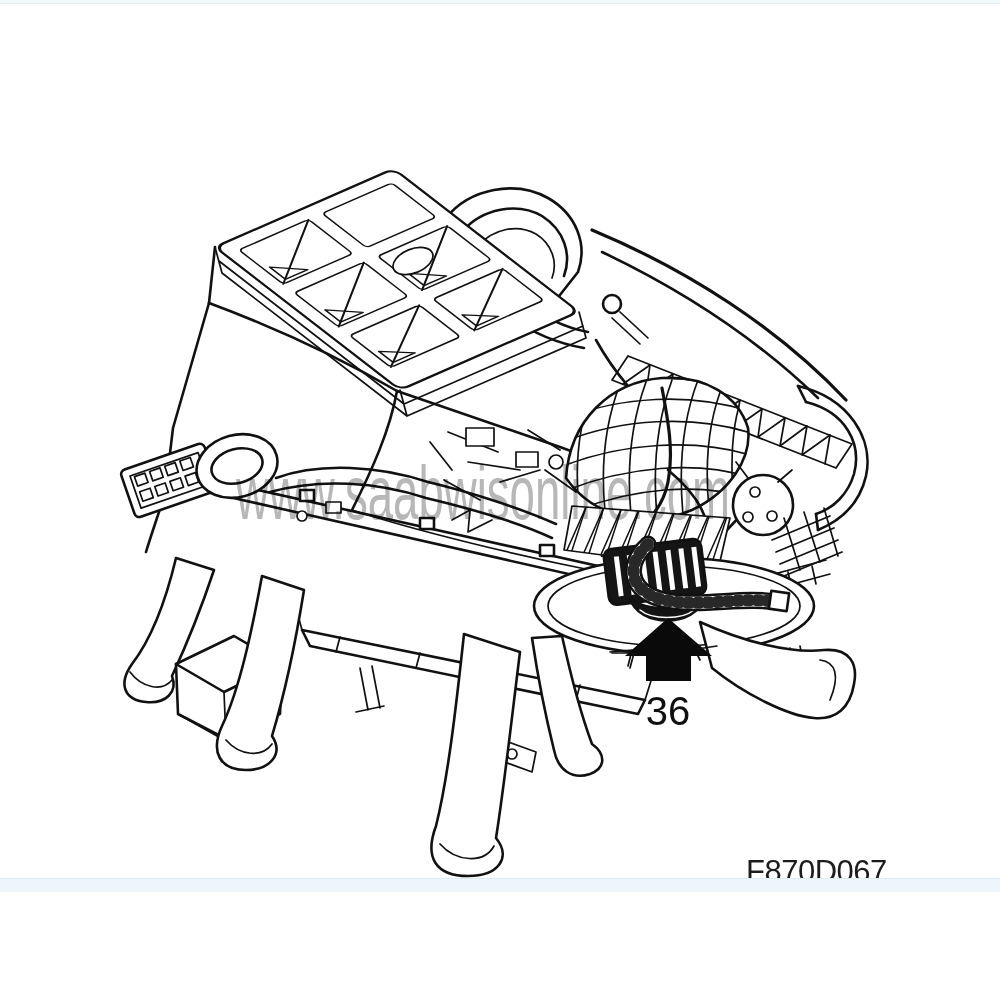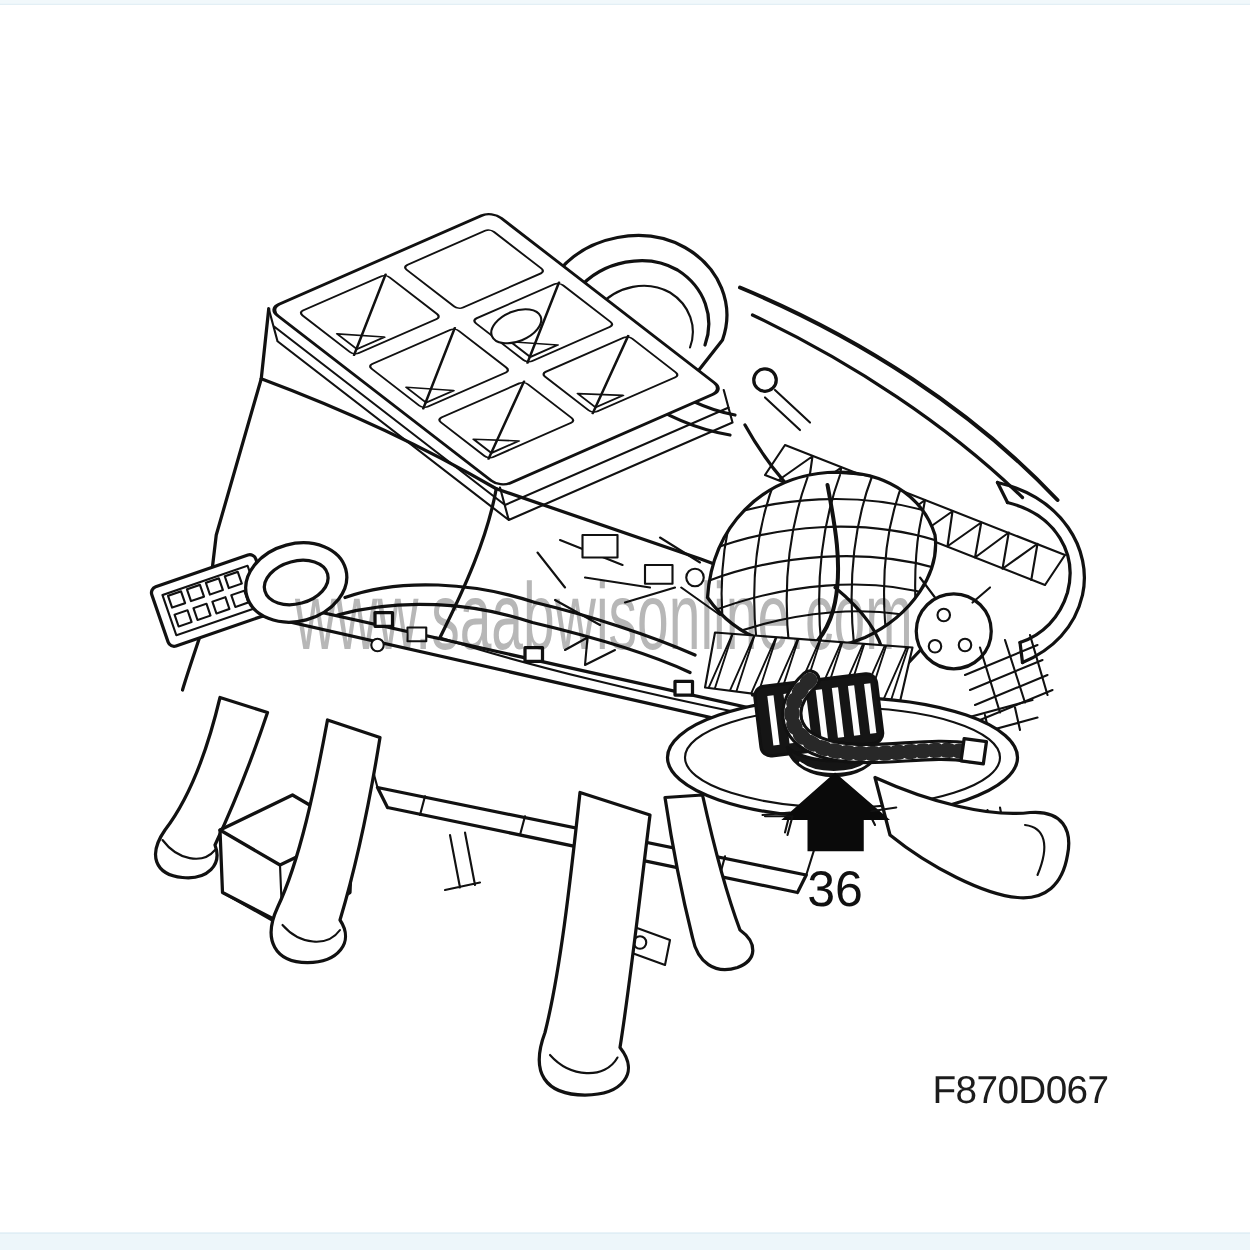--- a/index.html
+++ b/index.html
@@ -1,17 +1,17 @@
 <!DOCTYPE html>
 <html><head>
 <meta charset="utf-8">
 <style>
   html,body{margin:0;padding:0;background:#ffffff;}
   .canvas{
-    position:relative;width:1000px;height:1000px;background:#ffffff;
+    position:relative;width:1000px;height:892px;background:#ffffff;
     overflow:hidden;font-family:"Liberation Sans",sans-serif;
   }
   .edge-top{position:absolute;top:0;left:0;width:100%;height:3px;
     background:#f1f8fb;border-bottom:1px solid #e3eff5;}
   .edge-bottom{position:absolute;bottom:0;left:0;width:100%;height:13px;
     background:#edf6fa;border-top:1px solid #dcebf3;}
   svg{position:absolute;top:0;left:0;}
   .ink{stroke:#111111;fill:none;stroke-linecap:round;stroke-linejoin:round;stroke-width:2.6;}
   .fine{stroke-width:1.7;}
   .heavy{stroke-width:3.2;}

